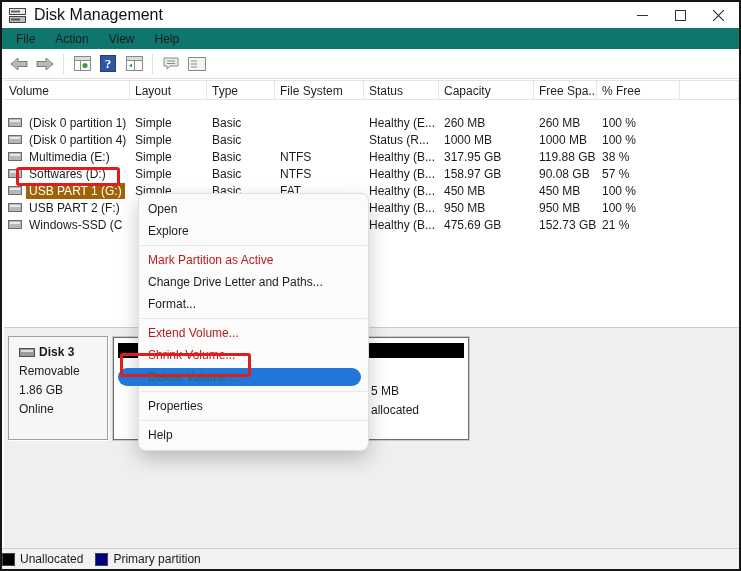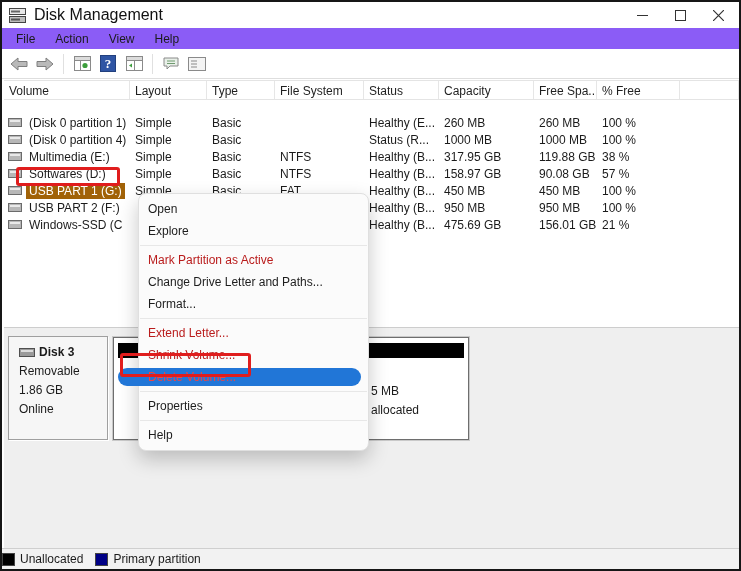--- a/index.html
+++ b/index.html
@@ -12,21 +12,21 @@
   
   .titlebar { position:absolute; left:0; top:0; right:0; height:26px; background:#fff;
               display:flex; align-items:center; }
   .app-icon { margin-left:7px; width:17px; height:15px; }
   .title-text { margin-left:8px; font-size:16px; color:#111; }
   .win-controls { position:absolute; right:2px; top:0; height:26px; display:flex; }
   .win-btn { width:38px; height:26px; display:flex; align-items:center; justify-content:center; color:#333; }
 
   
   .menubar { position:absolute; left:0; top:26px; right:0; height:21px; display:flex;
-             align-items:center; padding-left:4px; background:#8b5cf6; }
+             align-items:center; padding-left:4px; background:#0f766e; }
   .menu-top-item { padding:2px 10px; color:#1b1b1b; }
 
   
   .toolbar { position:absolute; left:0; top:47px; right:0; height:30px; background:#fff;
              border-bottom:1px solid #dedede; display:flex; align-items:center; padding-left:4px; }
   .tb-btn { width:24px; height:24px; display:flex; align-items:center; justify-content:center; margin:0 1px; }
   .tb-sep { width:1px; height:20px; background:#e0e0e0; margin:0 5px; }
 
   
   .listview { position:absolute; left:2px; top:78px; width:735px; height:247px; background:#fff; }
@@ -64,21 +64,21 @@
   .legend-item { display:flex; align-items:center; margin-right:12px; }
   .legend-swatch { width:13px; height:13px; margin-right:5px; border:1px solid #444; }
 
   
   .context-menu { position:absolute; left:136px; top:191px; width:231px; background:#fbfbfb;
                   border:1px solid #dfdfdf; border-radius:8px; padding:4px 0;
                   box-shadow:0 8px 20px rgba(0,0,0,.22); z-index:40; font-size:12px; }
   .menu-item { position:relative; z-index:0; height:22px; line-height:22px; padding-left:9px;
                color:#1d1d1d; white-space:nowrap; }
   .menu-item.disabled { color:#b91c1c; }
-  .menu-item.hl { color:#ef4444; }
+  .menu-item.hl { color:#0f766e; }
   .menu-item.hl::before { content:""; position:absolute; left:-21px; right:7px; top:2px; height:18px;
                           background:#2176d7; border-radius:9px; z-index:-1; }
   .menu-sep { height:1px; background:#e7e7e7; margin:3px 1px; }
 
   svg { display:block; }
 </style>
 </head>
 <body>
 
 <div class="window">
@@ -296,21 +296,21 @@
           <rect x="0.5" y="0.5" width="13" height="8" fill="#b7b7b7" stroke="#6b6b6b"></rect>
           <rect x="2" y="2" width="10" height="2" fill="#e9e9e9"></rect>
         </svg>
         <span class="vname">Windows-SSD (C</span>
       </div>
       <div class="cell c-layout"></div>
       <div class="cell c-type"></div>
       <div class="cell c-fs"></div>
       <div class="cell c-status">Healthy (B...</div>
       <div class="cell c-cap">475.69 GB</div>
-      <div class="cell c-free">156.01 GB</div>
+      <div class="cell c-free">152.73 GB</div>
       <div class="cell c-pct">21 %</div>
       <div class="cell"></div>
     </div>
   </div>
   </div>
 
   <div class="graphview">
     <div class="disk-box">
       <div class="disk-title">
         <svg class="vol-icon" viewBox="0 0 16 9">
@@ -345,21 +345,21 @@
   </div>
 
   <div class="context-menu">
       <div class="menu-item">Open</div>
       <div class="menu-item">Explore</div>
       <div class="menu-sep"></div>
       <div class="menu-item disabled">Mark Partition as Active</div>
       <div class="menu-item">Change Drive Letter and Paths...</div>
       <div class="menu-item">Format...</div>
       <div class="menu-sep"></div>
-      <div class="menu-item disabled">Extend Letter...</div>
+      <div class="menu-item disabled">Extend Volume...</div>
       <div class="menu-item disabled">Shrink Volume...</div>
       <div class="menu-item hl">Delete Volume...</div>
       <div class="menu-sep"></div>
       <div class="menu-item">Properties</div>
       <div class="menu-sep"></div>
       <div class="menu-item">Help</div>
     </div>
 
   <div class="red-box vol"></div>
   <div class="red-box del"></div>

